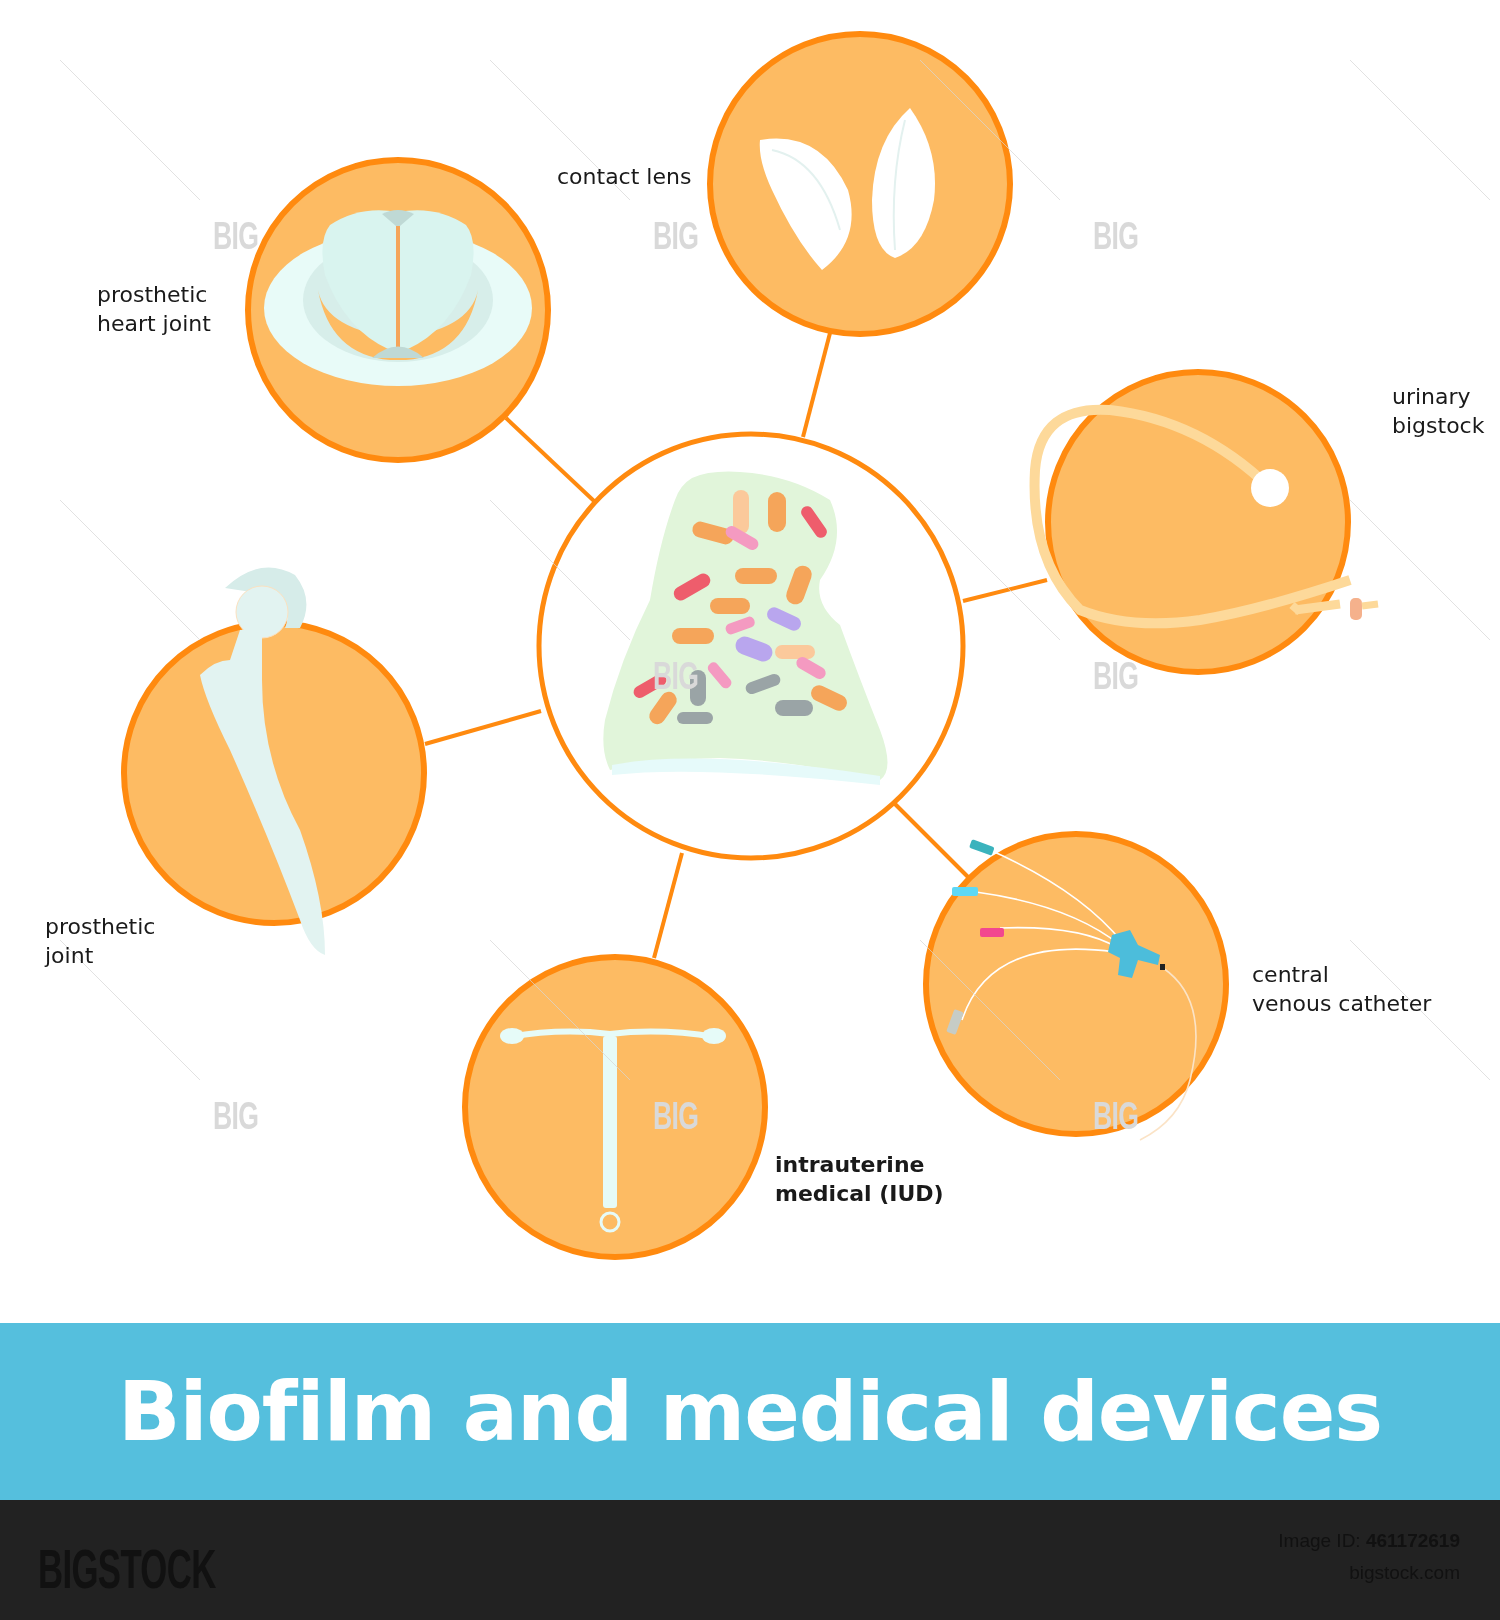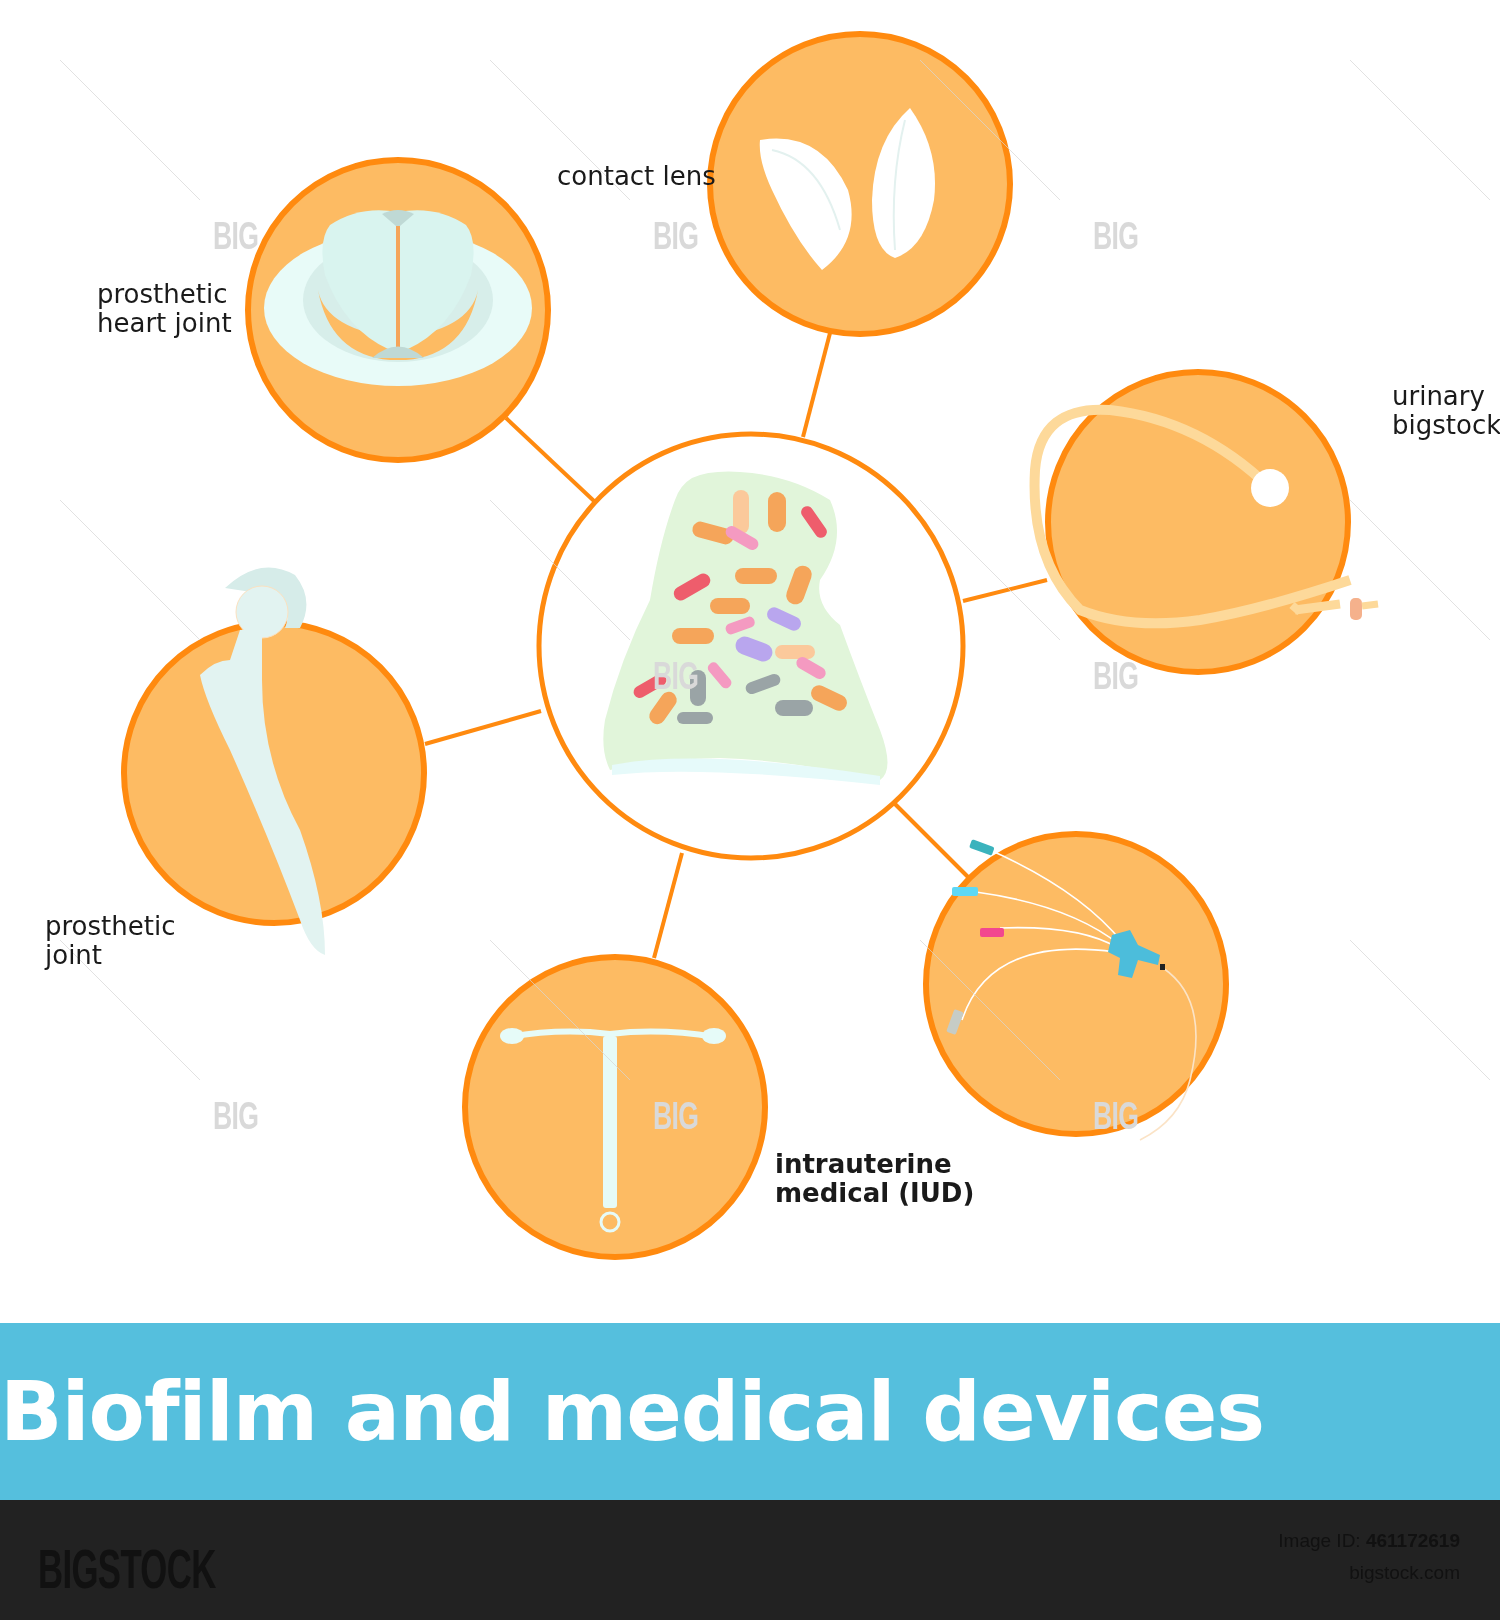--- a/index.html
+++ b/index.html
@@ -1,20 +1,20 @@
 <!DOCTYPE html>
 <html><head>
 <meta charset="utf-8">
 <style>
   html,body{margin:0;padding:0;}
   body{width:1500px;height:1620px;position:relative;background:#ffffff;overflow:hidden;font-family:"DejaVu Sans","Liberation Sans",sans-serif;}
   #diagram{position:absolute;left:0;top:0;width:1500px;height:1323px;}
-  .label{position:absolute;font-size:26px;line-height:29px;color:#1a1a1a;}
+  .label{position:absolute;font-size:22px;line-height:29px;color:#1a1a1a;}
   .wm-big{position:absolute;font-family:"Liberation Sans",sans-serif;font-size:38px;color:#d9d9d9;letter-spacing:-1px;transform:scaleX(0.7);transform-origin:left top;font-weight:bold;}
-  #banner{position:absolute;left:0;top:1323px;width:1500px;height:177px;background:#55bfdd;display:flex;align-items:center;}
+  #banner{position:absolute;left:0;top:1323px;width:1500px;height:177px;background:#55bfdd;display:flex;align-items:center;justify-content:center;}
   #banner-title{color:#ffffff;font-weight:bold;font-size:82px;font-family:"DejaVu Sans",sans-serif;letter-spacing:-1px;}
   #footer{position:absolute;left:0;top:1500px;width:1500px;height:120px;background:#222222;}
   #footer-logo{position:absolute;left:38px;top:36px;font-family:"Liberation Sans",sans-serif;font-size:56px;font-weight:bold;color:#111;transform:scaleX(0.62);transform-origin:left top;letter-spacing:-1px;}
   #footer-id{position:absolute;right:40px;top:30px;font-family:"Liberation Sans",sans-serif;font-size:19px;color:#111;text-align:right;}
   #footer-id b{font-weight:bold;}
   #footer-site{position:absolute;right:40px;top:62px;font-family:"Liberation Sans",sans-serif;font-size:19px;color:#111;text-align:right;}
 </style>
 </head>
 <body>
 
@@ -146,20 +146,24 @@
     <div>prosthetic</div>
     <div>heart joint</div>
   </div>
   <div class="label" style="left:557px;top:162px;">
     <div>contact lens</div>
   </div>
   <div class="label" style="left:1392px;top:382px;">
     <div>urinary</div>
     <div>bigstock</div>
   </div>
+  <div class="label" style="left:1252px;top:960px;">
+    <div>central</div>
+    <div>venous catheter</div>
+  </div>
   <div class="label" style="left:775px;top:1150px;font-weight:bold;">
     <div>intrauterine</div>
     <div>medical (IUD)</div>
   </div>
   <div class="label" style="left:45px;top:912px;">
     <div>prosthetic</div>
     <div>joint</div>
   </div>
 
   

